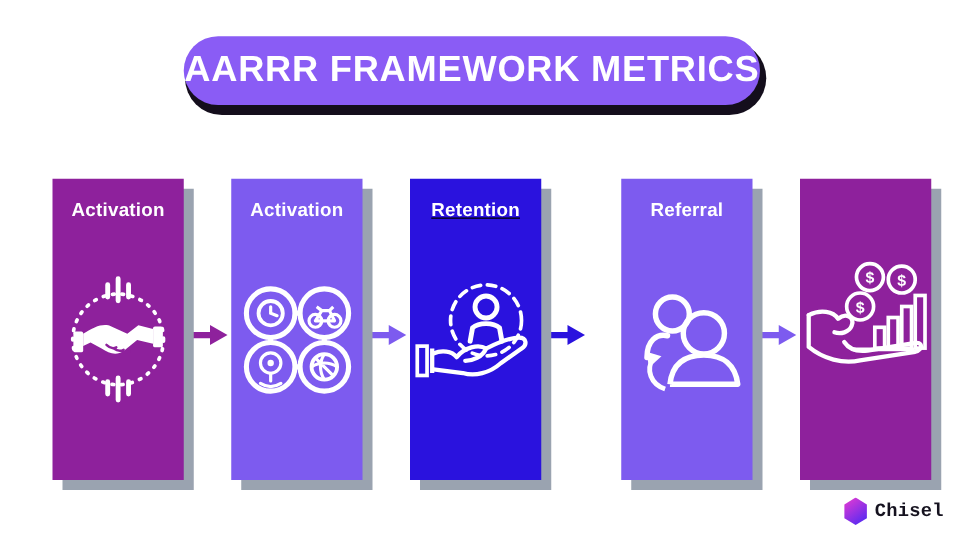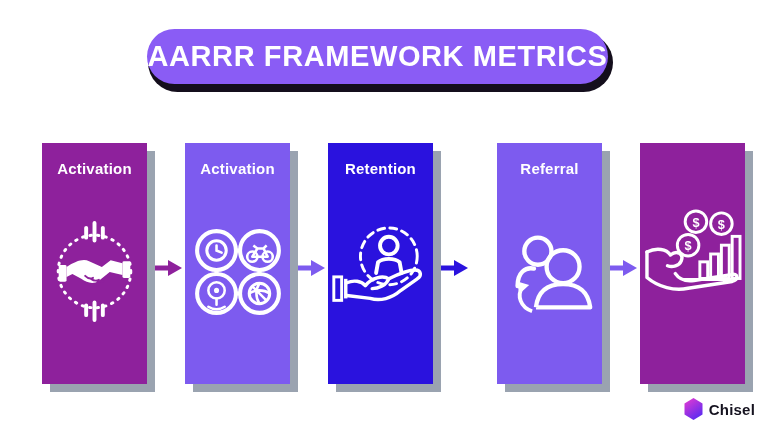--- a/index.html
+++ b/index.html
@@ -93,21 +93,21 @@
       </div>
     </div>
 
     <div class="arrow" style="color: rgb(125, 91, 239);">
       <svg width="34" height="18" viewBox="0 0 34 18">
         <line x1="1" y1="9" x2="21" y2="9" stroke="currentColor" stroke-width="5"></line>
         <polygon points="19,1 33,9 19,17" fill="currentColor"></polygon>
       </svg>
     </div>
 
-    <div class="card" style="background-color: rgb(42, 18, 222); --card-bg: #2a12de;">
+    <div class="card" style="background-color: rgb(42, 18, 222); text-decoration: underline; --card-bg: #2a12de;">
       <div class="card-label">Retention</div>
       <div class="icon-wrap">
         <svg width="100" height="93" viewBox="0 0 100 95" fill="none" stroke="#fff">
           <circle cx="58" cy="32" r="29" stroke-width="3" stroke-dasharray="7 5.5" stroke-linecap="round"></circle>
           <circle cx="58" cy="21" r="9" stroke-width="4"></circle>
           <path d="M45,49 L47,38 C52,33.5 64,33.5 69,38 L71,49" stroke-width="4" stroke-linecap="round" stroke-linejoin="round"></path>
           <rect x="1.8" y="53" width="8" height="24" stroke-width="3"></rect>
           <path d="M14,55 V75" stroke-width="3.5"></path>
           <path d="M15,59 C22,56 30,57 34,62 C40,54 52,51 58,55 C55,62 47,65 41,65" stroke-width="3.5" stroke-linecap="round" stroke-linejoin="round"></path>
           <path d="M58,55 C68,50 78,46 85,46 C91,46 92,52 87,55 L70,67 C61,75 49,78 39,75 L15,72" stroke-width="3.5" stroke-linecap="round" stroke-linejoin="round"></path>
@@ -168,16 +168,16 @@
   <div class="footer">
     <svg width="21" height="22" viewBox="0 0 20 22">
       <defs>
         <linearGradient id="hexgrad" x1="0" y1="0" x2="0.6" y2="1">
           <stop offset="0" style="stop-color: rgb(234, 59, 209);"></stop>
           <stop offset="1" style="stop-color: rgb(95, 43, 240);"></stop>
         </linearGradient>
       </defs>
       <polygon points="10,0 19,5.5 19,16.5 10,22 1,16.5 1,5.5" fill="url(#hexgrad)"></polygon>
     </svg>
-    <span class="brand-name" style="color: rgb(21, 18, 31);">Chisel</span>
+    <span class="brand-name" style="color: rgb(21, 18, 31); font-family: Liberation Mono, monospace;">Chisel</span>
   </div>
 
 </div>
 
 </body></html>

